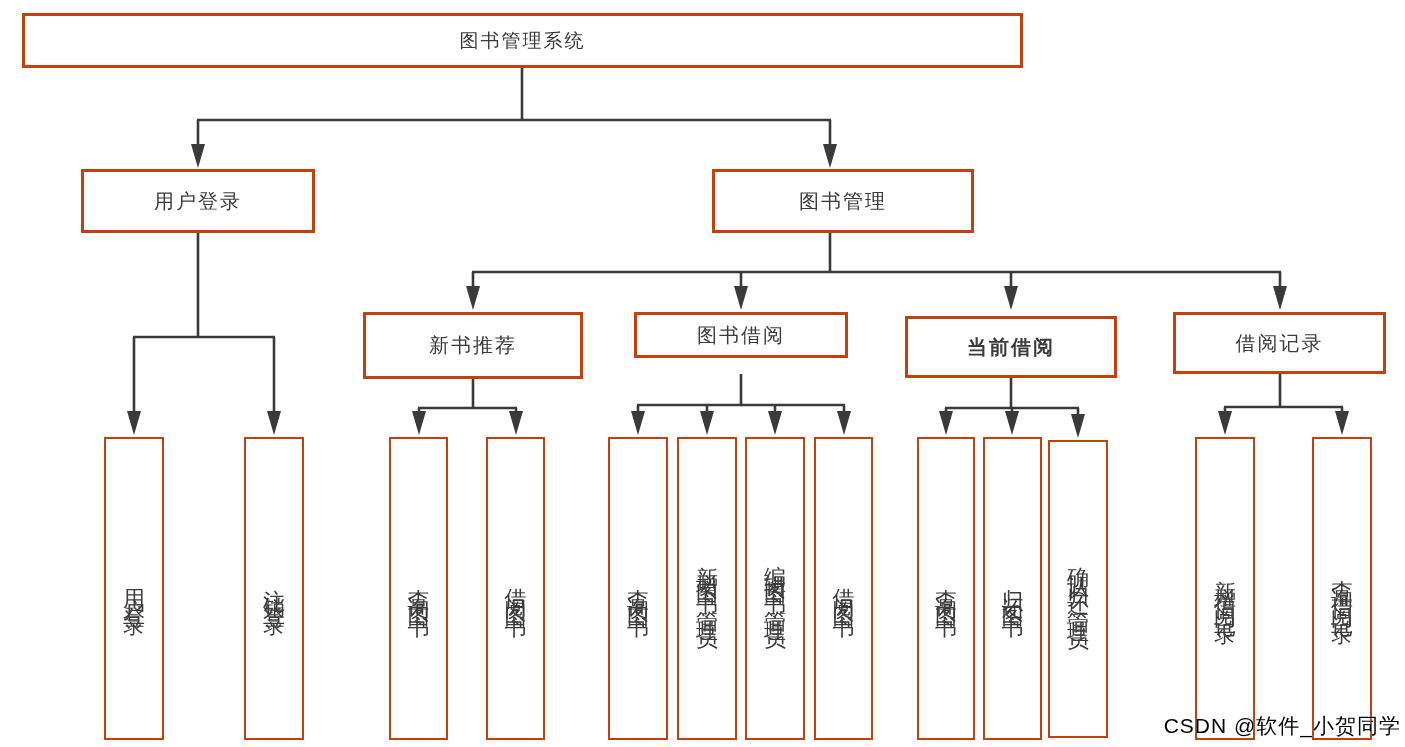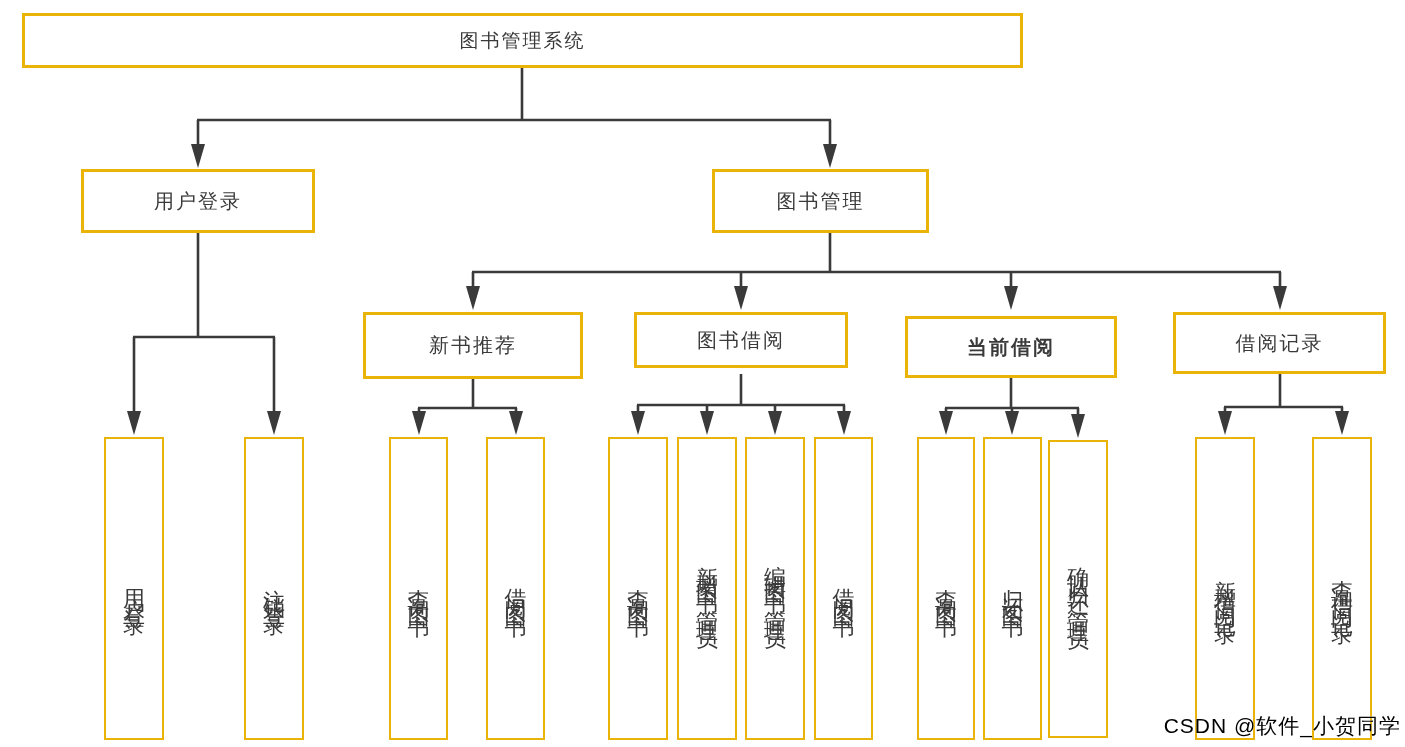--- a/index.html
+++ b/index.html
@@ -14,21 +14,21 @@
   }
   #connector-svg {
     position: absolute;
     left: 0; top: 0;
     width: 1405px; height: 747px;
     z-index: 0;
   }
   .box {
     position: absolute;
     background: #ffffff;
-    border: 3px solid #eab308;
+    border: 3px solid #c2410c;
     display: flex;
     align-items: center;
     justify-content: center;
     color: #3a3a3a;
     z-index: 1;
   }
   .h-box { font-size: 20px; letter-spacing: 2px; white-space: nowrap; }
   .root-box { font-size: 19px; }
   .leaf { border-width: 2.5px; }
   .leaf .v-label {
@@ -89,28 +89,28 @@
     </g>
   </svg>
 
   <div class="box h-box root-box" style="left:22px; top:13px; width:1001px; height:55px;">
     <span>图书管理系统</span>
   </div>
 
   <div class="box h-box" style="left:81px; top:169px; width:234px; height:64px;">
     <span>用户登录</span>
   </div>
-  <div class="box h-box" style="left:712px; top:169px; width:217px; height:64px;">
+  <div class="box h-box" style="left:712px; top:169px; width:262px; height:64px;">
     <span>图书管理</span>
   </div>
 
   <div class="box h-box" style="left:363px; top:312px; width:220px; height:67px;">
     <span>新书推荐</span>
   </div>
-  <div class="box h-box" style="left:634px; top:312px; width:214px; height:56px;">
+  <div class="box h-box" style="left:634px; top:312px; width:214px; height:46px;">
     <span>图书借阅</span>
   </div>
   <div class="box h-box" style="left:905px; top:316px; width:212px; height:62px;font-weight:bold;">
     <span>当前借阅</span>
   </div>
   <div class="box h-box" style="left:1173px; top:312px; width:213px; height:62px;">
     <span>借阅记录</span>
   </div>
 
   <div class="box leaf" style="left:104px; top:437px; width:60px; height:303px;">

